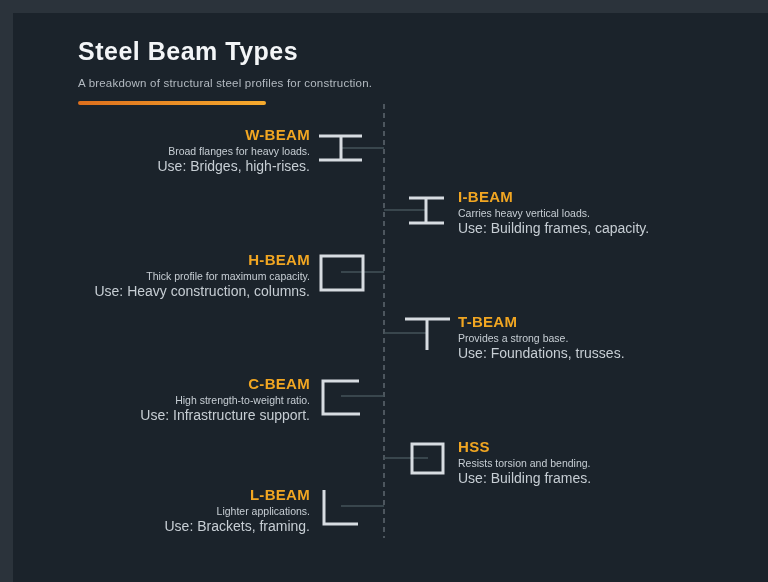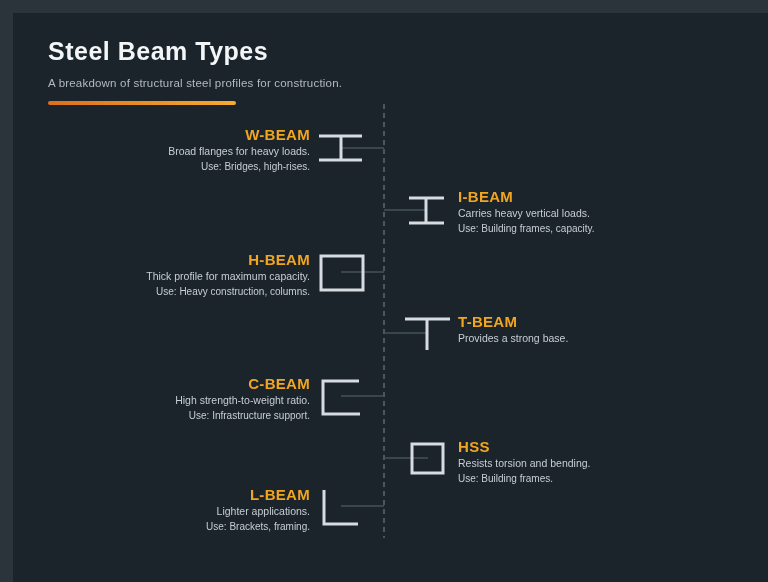--- a/index.html
+++ b/index.html
@@ -22,21 +22,21 @@
     font-family:"Liberation Sans", sans-serif;
   }
   .stage{
     position:relative;width:768px;height:582px;background:var(--outer-bg);
   }
   .panel{
     position:absolute;left:13px;top:13px;right:0;bottom:0;
     background:var(--panel-bg);
   }
   .header{
-    position:absolute;left:48px;top:36px;z-index:3;
+    position:absolute;left:78px;top:36px;z-index:3;
   }
   .title{
     font-size:25px;font-weight:bold;color:var(--title-text);
     letter-spacing:0.5px;line-height:30px;
   }
   .subtitle{
     margin-top:11px;font-size:11.5px;color:var(--subtitle-text);
     letter-spacing:0.2px;
   }
   .accent-bar{
@@ -55,21 +55,21 @@
   .item.left{left:40px;width:270px;text-align:right;}
   .item.right{left:458px;width:262px;text-align:left;}
   .item .label{
     font-size:15px;font-weight:bold;color:var(--accent);
     letter-spacing:0.3px;line-height:18px;
   }
   .item .desc{
     font-size:10.5px;color:var(--body-text);line-height:15px;
   }
   .item .use{
-    font-size:10px;color:var(--body-text);line-height:15px;
+    font-size:14px;color:var(--body-text);line-height:15px;
   }
 </style>
 </head>
 <body>
 
 <div class="stage">
   <div class="panel"></div>
 
   <div class="header">
     <div class="title">Steel Beam Types</div>
@@ -126,20 +126,21 @@
 
   <div class="item left" style="top:251px">
     <div class="label">H-BEAM</div>
     <div class="desc">Thick profile for maximum capacity.</div>
     <div class="use">Use: Heavy construction, columns.</div>
   </div>
 
   <div class="item right" style="top:313px">
     <div class="label">T-BEAM</div>
     <div class="desc">Provides a strong base.</div>
+    <div class="use">Use: Foundations, trusses.</div>
   </div>
 
   <div class="item left" style="top:375px">
     <div class="label">C-BEAM</div>
     <div class="desc">High strength-to-weight ratio.</div>
     <div class="use">Use: Infrastructure support.</div>
   </div>
 
   <div class="item right" style="top:438px">
     <div class="label">HSS</div>

